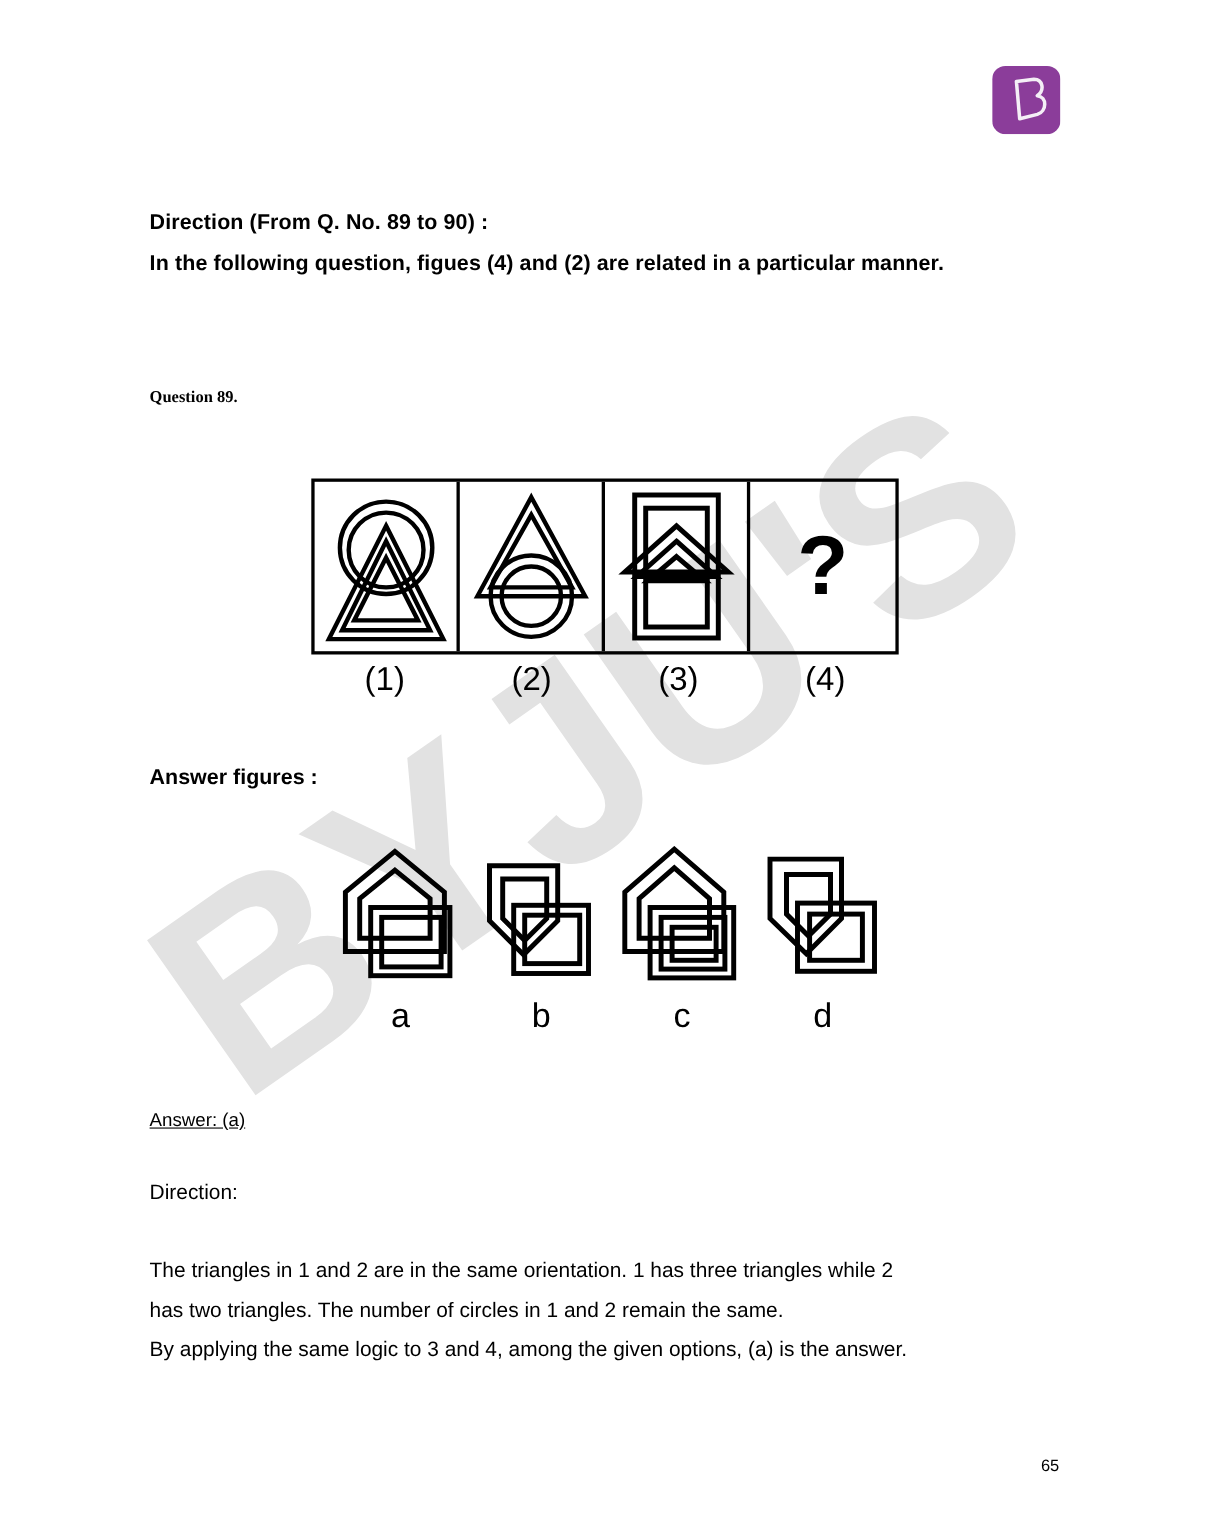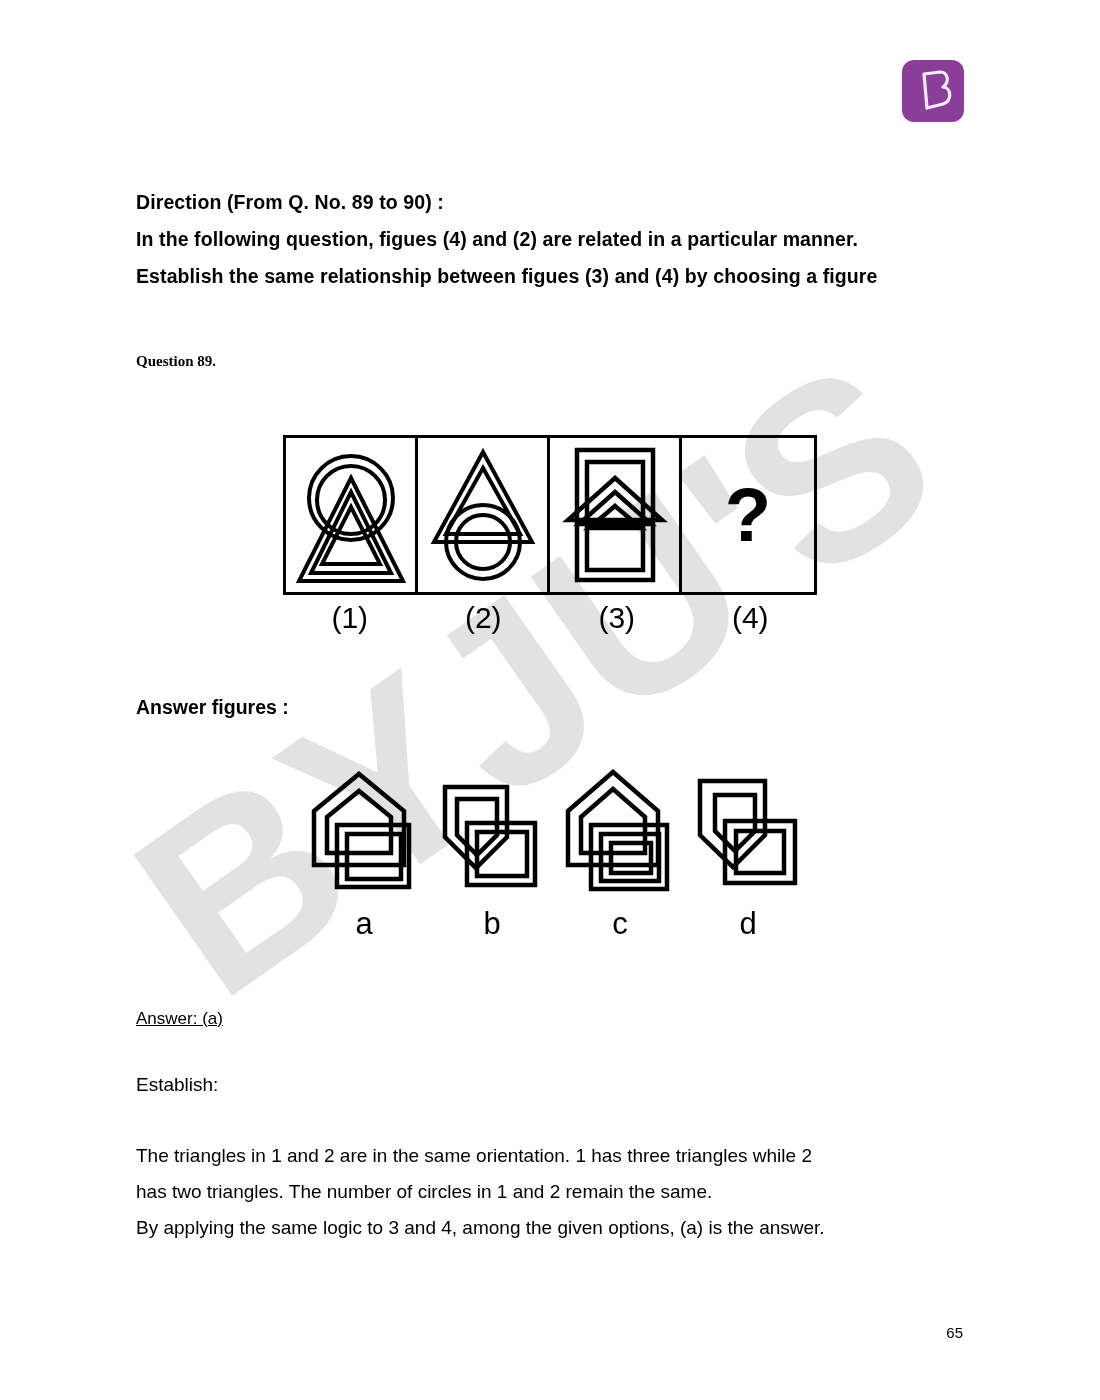--- a/index.html
+++ b/index.html
@@ -200,21 +200,20 @@
     <rect x="0" y="0" width="62" height="62" rx="12" ry="12" fill="#8b3d9a"></rect>
     <path d="M22 14 L38 12 C46 12 48 22 41 27 C50 28 50 41 41 44 L25 48 Z" fill="none" stroke="#f4eff6" stroke-width="3.2" stroke-linejoin="round"></path>
   </svg>
 </div>
 
 <div class="content">
 
   <div class="direction-block">
     <div class="direction-line">Direction (From Q. No. 89 to 90) :</div>
     <div class="direction-line">In the following question, figues (4) and (2) are related in a particular manner.</div>
-    <div class="direction-line">Establish the same relationship between figues (3) and (4) by choosing a figure</div>
   </div>
 
   <div class="question-label">Question 89.</div>
 
   <div class="figure-strip">
     <div class="fig-row">
 
       <div class="fig-cell">
         <svg width="118" height="150" viewBox="0 0 118 150">
           <g fill="none" stroke="#000" stroke-width="4" stroke-linejoin="miter">
@@ -320,21 +319,21 @@
             <rect x="41" y="60" width="48" height="42"></rect>
           </g>
         </svg>
       </div>
       <div class="option-label">d</div>
     </div>
   </div>
 
   <div class="answer-line">Answer: (a)</div>
 
-  <div class="solution-line">Establish:</div>
+  <div class="solution-line">Direction:</div>
   <div class="solution-body">
     <p>The triangles in 1 and 2 are in the same orientation. 1 has three triangles while  2</p>
     <p>has two triangles. The number of circles in 1 and 2 remain the same.</p>
     <p>By applying the same logic to 3 and 4, among the given options, (a) is the answer.</p>
   </div>
 
   <div class="page-number">65</div>
 </div>
 
 </body></html>

